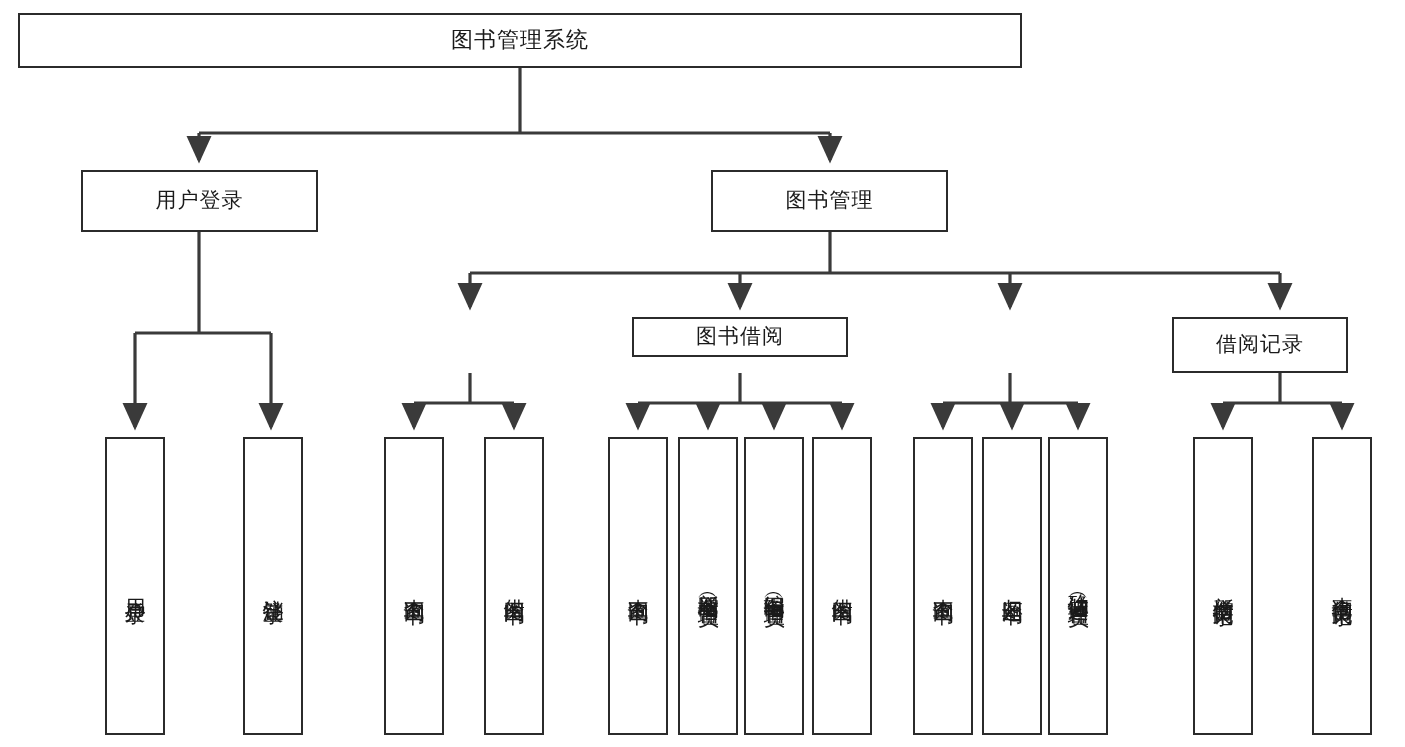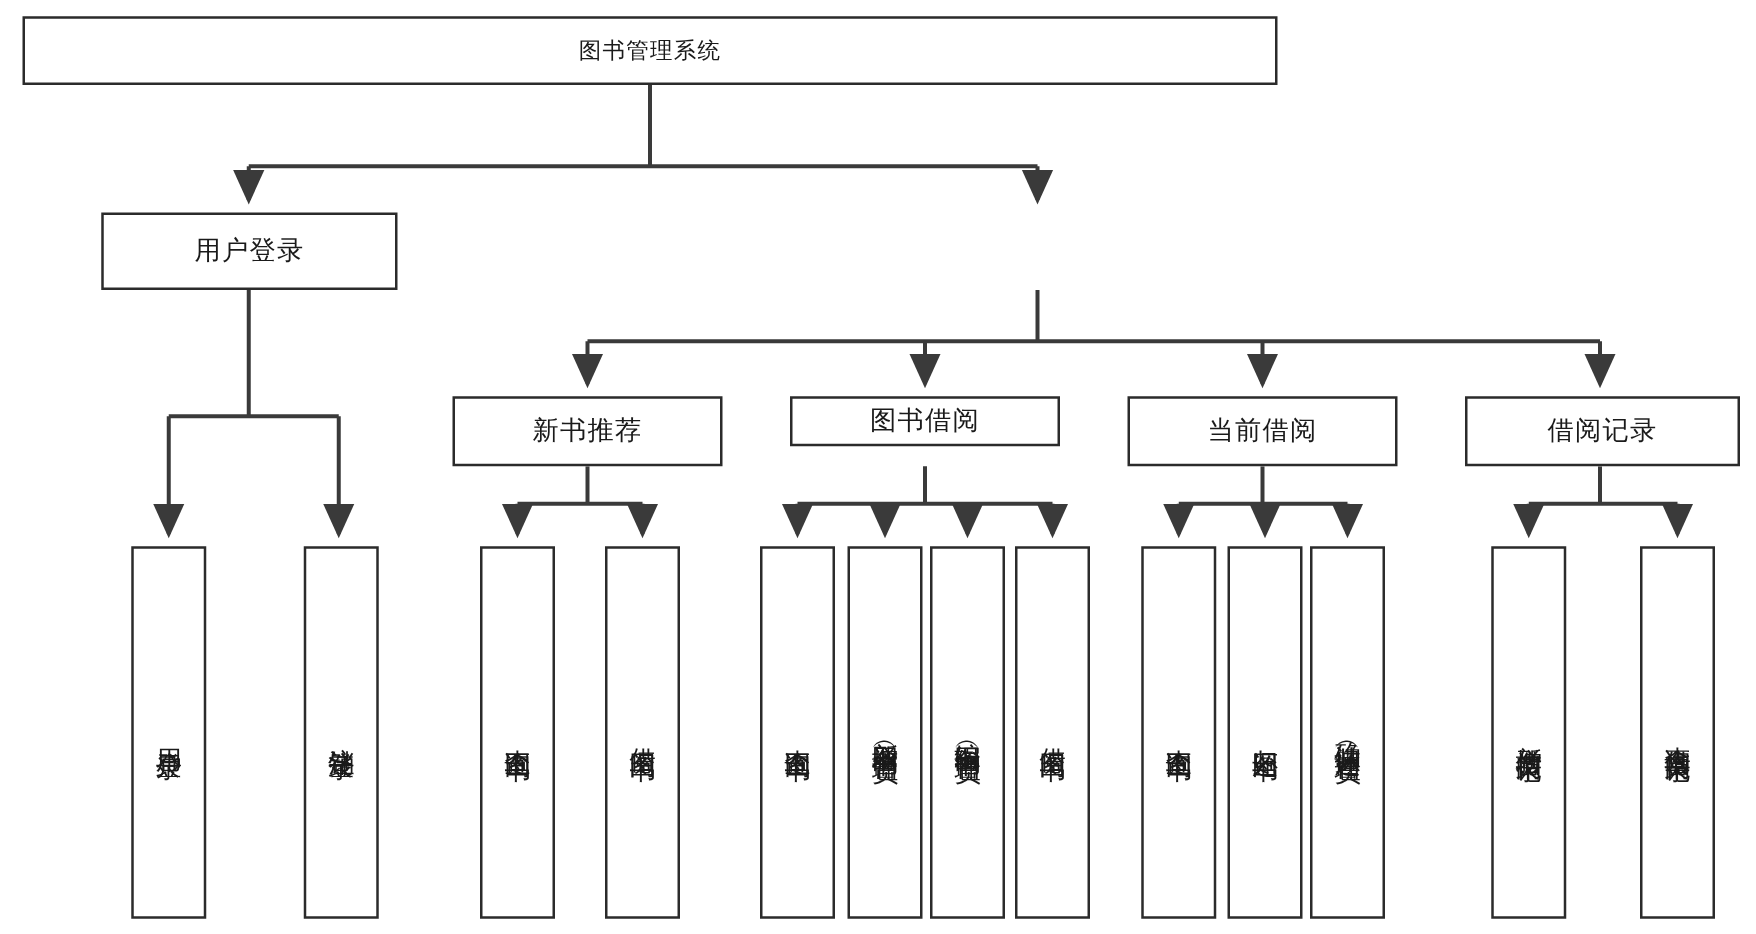--- a/index.html
+++ b/index.html
@@ -35,21 +35,21 @@
     justify-content: center;
     color: #1a1a1a;
   }
   .node-h {
     font-size: 21px;
     letter-spacing: 1px;
     line-height: 1.2;
     white-space: nowrap;
   }
   .node-root {
-    font-size: 18px;
+    font-size: 22px;
   }
   .node-v {
     writing-mode: vertical-rl;
     text-orientation: upright;
     font-size: 21px;
     line-height: 1.25;
     letter-spacing: 2px;
     align-items: center;
     justify-content: center;
     text-align: center;
@@ -124,31 +124,28 @@
     </g>
   </svg>
 
   <div class="node node-h node-root" style="left:18px; top:13px; width:1004px; height:55px;">
     <span>图书管理系统</span>
   </div>
 
   <div class="node node-h" style="left:81px; top:170px; width:237px; height:62px;">
     <span>用户登录</span>
   </div>
+  <div class="node node-h" style="left:711px; top:170px; width:237px; height:62px;">
+    <span>图书管理</span>
+  </div>
 
-  <div class="node node-h" style="left:362px; top:317px; width:216px; height:56px;">
-    <span>新书推荐</span>
-  </div>
   <div class="node node-h" style="left:632px; top:317px; width:216px; height:40px;">
     <span>图书借阅</span>
   </div>
-  <div class="node node-h" style="left:902px; top:317px; width:216px; height:56px;">
-    <span>当前借阅</span>
-  </div>
-  <div class="node node-h" style="left:1172px; top:317px; width:220px; height:56px;">
+  <div class="node node-h" style="left:1172px; top:317px; width:176px; height:56px;">
     <span>借阅记录</span>
   </div>
 
   <div class="node node-v" style="left:105px; top:437px; width:60px; height:298px;">
     <span class="vtext">用户登录</span>
   </div>
   <div class="node node-v" style="left:243px; top:437px; width:60px; height:298px;">
     <span class="vtext">注销登录</span>
   </div>
 

